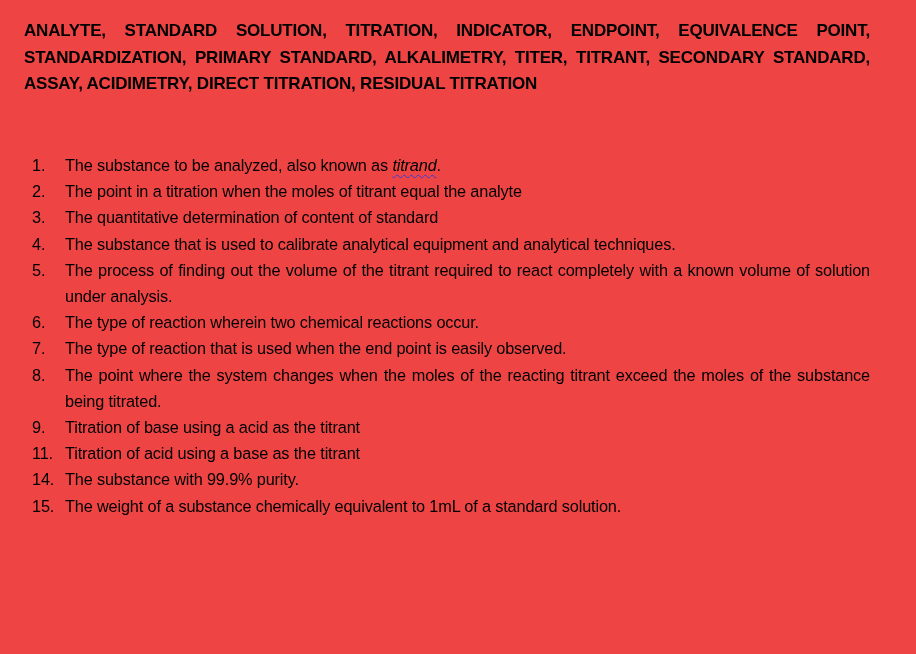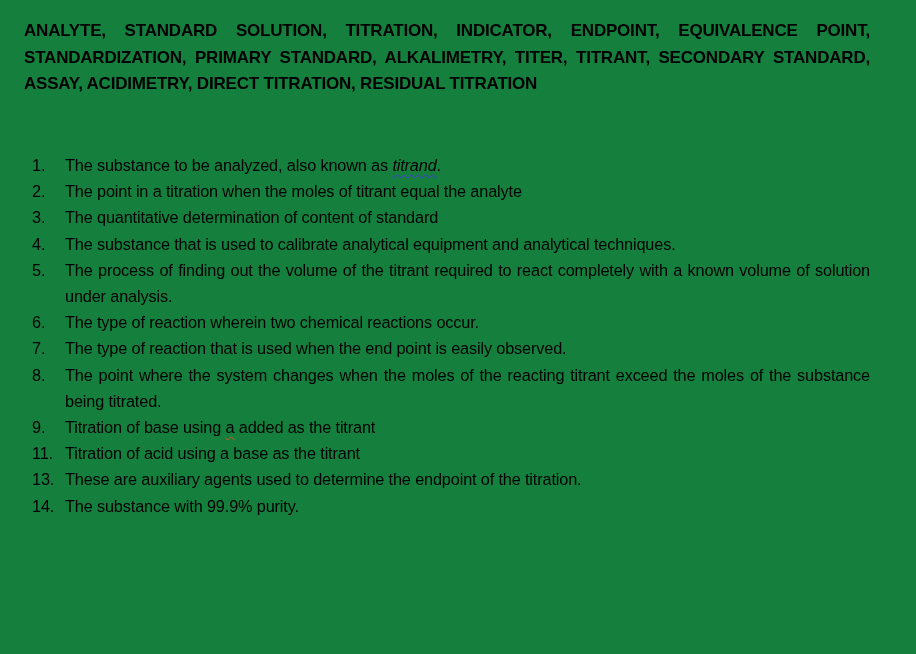--- a/index.html
+++ b/index.html
@@ -1,17 +1,17 @@
 <!DOCTYPE html>
 <html><head>
 <meta charset="utf-8">
 <style>
   html, body { margin: 0; padding: 0; background: #ffffff; }
   body { width: 916px; height: 654px; overflow: hidden; position: relative; color: #000; }
-  .page { position: absolute; left: 0; top: 0; width: 916px; height: 654px; background: #15803d; }
+  .page { position: absolute; left: 0; top: 0; width: 916px; height: 654px; background: #ef4444; }
   .terms {
     position: absolute; left: 24px; top: 18px; width: 846px;
     font-family: "Liberation Sans", sans-serif; font-weight: bold;
     font-size: 17px; line-height: 26.5px; text-align: justify;
     letter-spacing: -0.2px;
   }
   .terms .last { text-align-last: left; }
   .qlist {
     position: absolute; left: 24px; top: 152px; width: 846px;
     list-style: none; margin: 0; padding: 0;
@@ -61,28 +61,28 @@
     <li>
       <span class="num">7.</span>
       <span class="txt">The type of reaction that is used when the end point is easily observed.</span>
     </li>
     <li>
       <span class="num">8.</span>
       <span class="txt">The point where the system changes when the moles of the reacting titrant exceed the moles of the substance being titrated.</span>
     </li>
     <li>
       <span class="num">9.</span>
-      <span class="txt"><span>Titration of base using </span><span class="squiggle-red">a</span><span> added as the titrant</span></span>
+      <span class="txt"><span>Titration of base using </span><span class="squiggle-red">a</span><span> acid as the titrant</span></span>
     </li>
     <li class="wide">
       <span class="num">11.</span>
       <span class="txt">Titration of acid using a base as the titrant</span>
     </li>
     <li class="wide">
-      <span class="num">13.</span>
-      <span class="txt">These are auxiliary agents used to determine the endpoint of the titration.</span>
+      <span class="num">14.</span>
+      <span class="txt">The substance with 99.9% purity.</span>
     </li>
     <li class="wide">
-      <span class="num">14.</span>
-      <span class="txt">The substance with 99.9% purity.</span>
+      <span class="num">15.</span>
+      <span class="txt">The weight of a substance chemically equivalent to 1mL of a standard solution.</span>
     </li>
   </ol>
 </div>
 
 </body></html>

